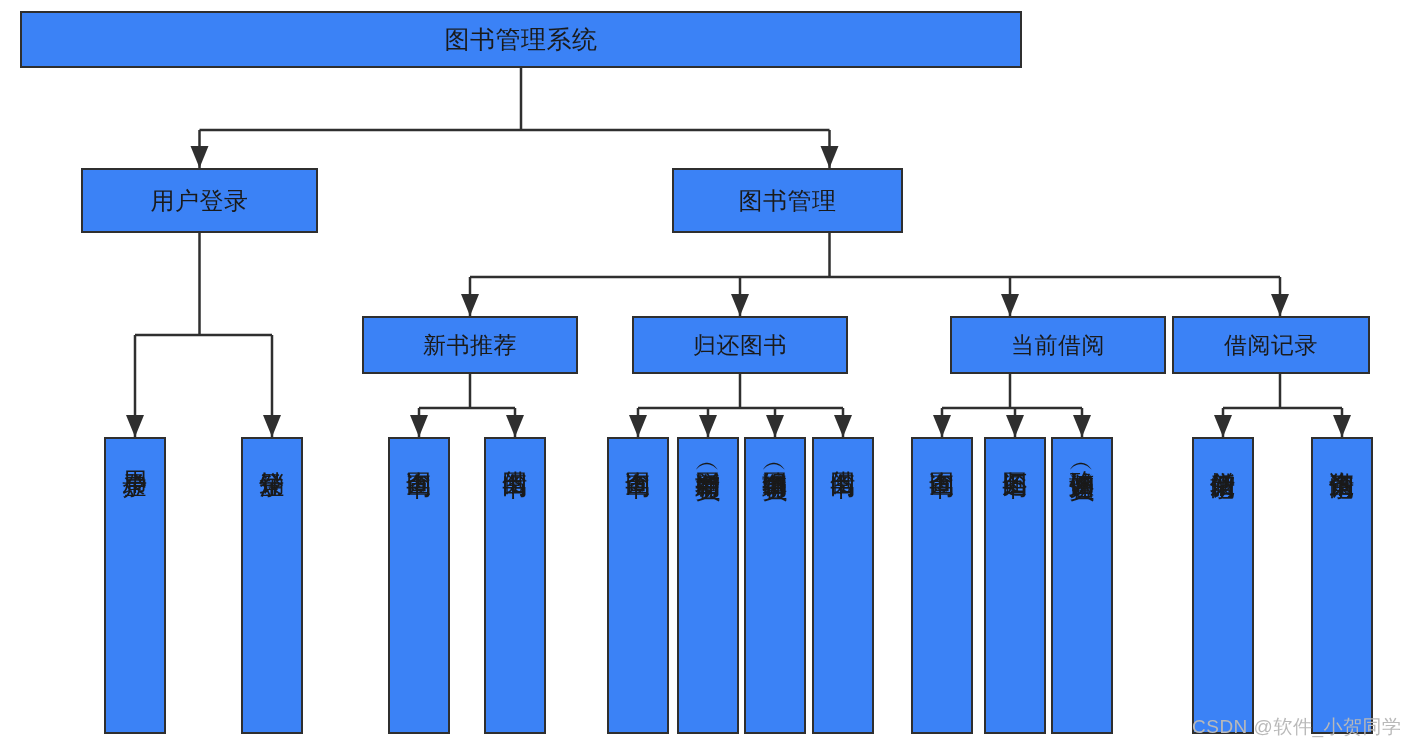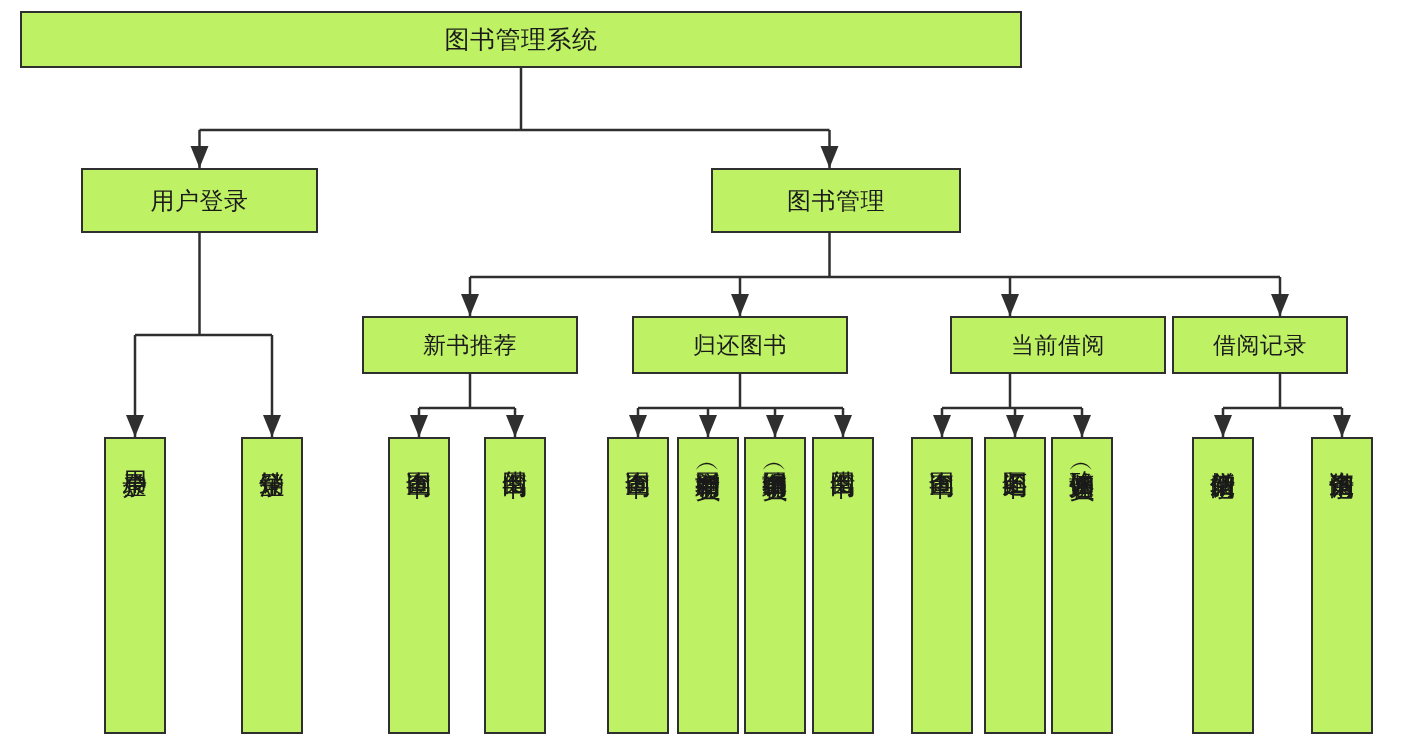--- a/index.html
+++ b/index.html
@@ -21,21 +21,21 @@
     position: absolute;
     left: 0;
     top: 0;
     width: 1405px;
     height: 747px;
   }
   .node {
     position: absolute;
     box-sizing: border-box;
     border: 2.5px solid #2f2f2f;
-    background: #bef264;
+    background: #3b82f6;
     display: flex;
     align-items: center;
     justify-content: center;
     color: #1a1a1a;
     z-index: 2;
   }
   .node-label {
     display: block;
     letter-spacing: 0.5px;
   }
@@ -123,33 +123,33 @@
       <line x1="1342" y1="408" x2="1342" y2="437" stroke="#2f2f2f" stroke-width="2.5"></line>
       <path d="M1333,415 L1351,415 L1342,437 Z" fill="#2f2f2f"></path>
     </svg>
   <div id="nodes-layer">
       <div class="node root" style="left: 20px; top: 11px; width: 1002px; height: 57px;">
         <span class="node-label">图书管理系统</span>
       </div>
       <div class="node lvl1" style="left: 81px; top: 168px; width: 237px; height: 65px;">
         <span class="node-label">用户登录</span>
       </div>
-      <div class="node lvl1" style="left: 711px; top: 168px; width: 250px; height: 65px; text-align: right;">
+      <div class="node lvl1" style="left: 672px; top: 168px; width: 231px; height: 65px; text-align: right;">
         <span class="node-label">图书管理</span>
       </div>
       <div class="node lvl2" style="left: 362px; top: 316px; width: 216px; height: 58px;">
         <span class="node-label">新书推荐</span>
       </div>
       <div class="node lvl2" style="left: 632px; top: 316px; width: 216px; height: 58px;">
         <span class="node-label">归还图书</span>
       </div>
       <div class="node lvl2" style="left: 902px; top: 316px; width: 216px; height: 58px; margin-left: 48px;">
         <span class="node-label">当前借阅</span>
       </div>
-      <div class="node lvl2" style="left: 1172px; top: 316px; width: 176px; height: 58px;">
+      <div class="node lvl2" style="left: 1172px; top: 316px; width: 198px; height: 58px;">
         <span class="node-label">借阅记录</span>
       </div>
       <div class="node leaf" style="left: 104px; top: 437px; width: 62px; height: 297px;">
         <span class="node-label">用户登录</span>
       </div>
       <div class="node leaf" style="left: 241px; top: 437px; width: 62px; height: 297px;">
         <span class="node-label">注销登录</span>
       </div>
       <div class="node leaf" style="left: 388px; top: 437px; width: 62px; height: 297px;">
         <span class="node-label">查询图书</span>
@@ -178,13 +178,14 @@
       <div class="node leaf" style="left: 1051px; top: 437px; width: 62px; height: 297px;">
         <span class="node-label">确认归还（管理员）</span>
       </div>
       <div class="node leaf" style="left: 1192px; top: 437px; width: 62px; height: 297px;">
         <span class="node-label">新增借阅记录</span>
       </div>
       <div class="node leaf" style="left: 1311px; top: 437px; width: 62px; height: 297px;">
         <span class="node-label">查询借阅记录</span>
       </div>
     </div>
+  <div class="watermark" style="left:1192px; top:714px;">CSDN @软件_小贺同学</div>
 </div>
 
 </body></html>

